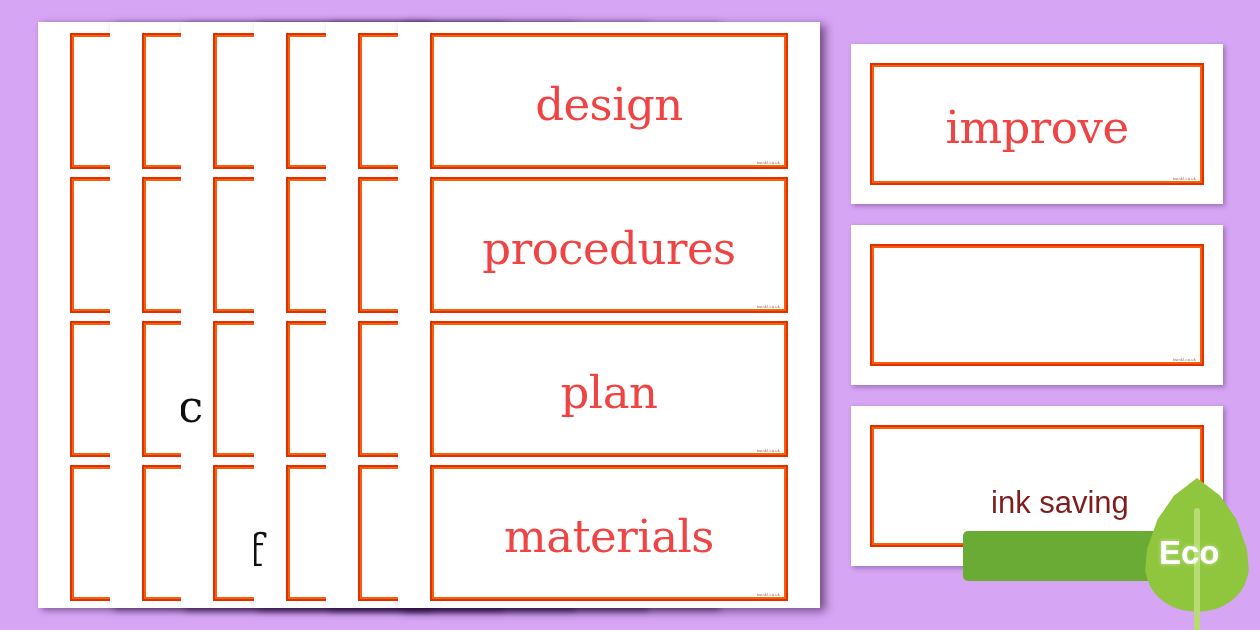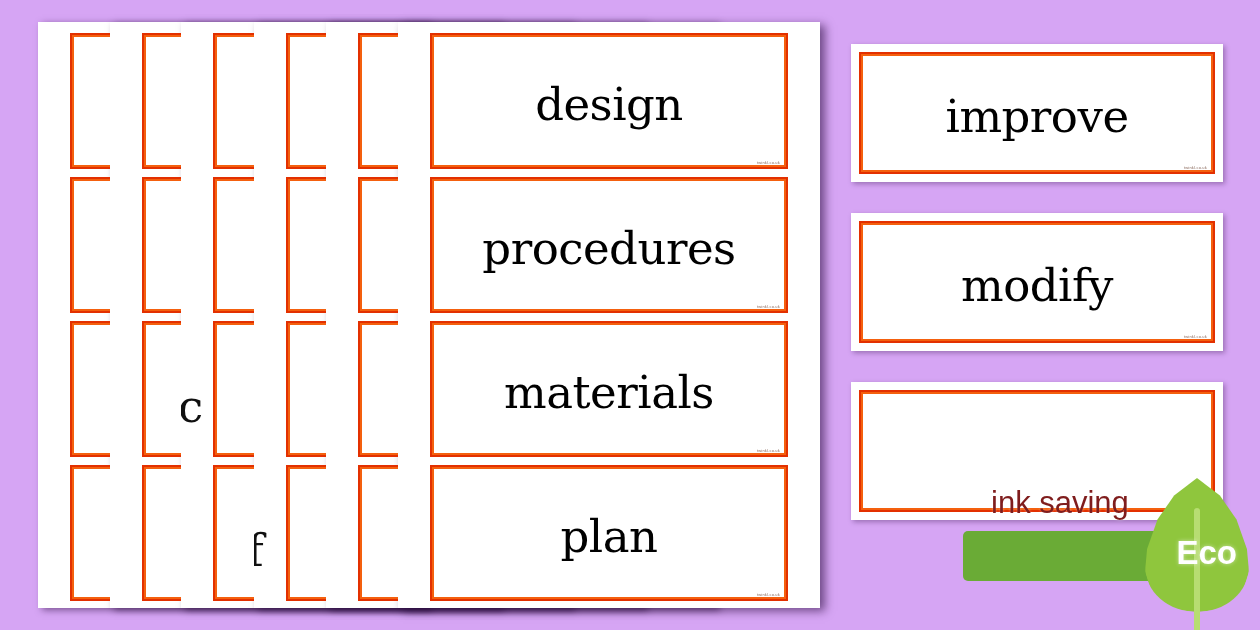--- a/index.html
+++ b/index.html
@@ -57,21 +57,21 @@
     outline-offset: -4px;
     display: flex;
     align-items: center;
     justify-content: center;
   }
   .card:last-child { margin-bottom: 0; }
 
   .card-word {
     font-family: "DejaVu Serif", serif;
     font-size: 45px;
-    color: #000000;
+    color: #ef4444;
     letter-spacing: -0.5px;
     line-height: 1;
     position: relative;
     top: 3px;
     white-space: nowrap;
   }
 
   
   .card-watermark {
     position: absolute;
@@ -97,22 +97,22 @@
   
   #right-column {
     position: absolute;
     left: 851px;
     top: 44px;
     width: 372px;
   }
 
   .card-sheet {
     background: #ffffff;
-    padding: 8px;
-    margin-bottom: 31px;
+    padding: 19px;
+    margin-bottom: 21px;
     box-shadow: 2px 2px 5px rgba(40,10,60,0.35);
   }
   .card-sheet .card {
     height: 122px;
     margin-bottom: 0;
   }
 
   
   #eco-badge {
     position: absolute;
@@ -159,21 +159,21 @@
     width: 6px;
     height: 125px;
     background: #b7dd72;
     border-radius: 3px;
   }
   .eco-leaf-label {
     position: absolute;
     left: 196px;
     top: 57px;
     width: 78px;
-    text-align: right;
+    text-align: left;
     font-family: "Liberation Sans", sans-serif;
     font-weight: bold;
     font-size: 33px;
     color: #ffffff;
     text-shadow: 0 0 4px rgba(255,255,255,0.5);
     line-height: 36px;
   }
 </style>
 </head>
 <body>
@@ -200,26 +200,26 @@
         <span class="card-word">design</span>
         <span class="card-watermark">twinkl.co.uk</span>
       </div>
 
       <div class="card">
         <span class="card-word">procedures</span>
         <span class="card-watermark">twinkl.co.uk</span>
       </div>
 
       <div class="card">
+        <span class="card-word">plan</span>
+        <span class="card-watermark">twinkl.co.uk</span>
+      </div>
+
+      <div class="card">
         <span class="card-word">materials</span>
-        <span class="card-watermark">twinkl.co.uk</span>
-      </div>
-
-      <div class="card">
-        <span class="card-word">plan</span>
         <span class="card-watermark">twinkl.co.uk</span>
       </div>
 
     </div>
   </div>
 </div>
 
 <div style="position:absolute;left:0;top:0;width:840px;height:630px;pointer-events:none;">
     <div class="card" style="position: absolute; left: 70px; top: 33px; width: 358px; height: 136px; margin: 0px; clip-path: inset(0px 318px 0px 0px);"></div>
     <div class="card" style="position: absolute; left: 70px; top: 177px; width: 358px; height: 136px; margin: 0px; clip-path: inset(0px 318px 0px 0px);"></div>
@@ -247,21 +247,20 @@
 
   <div class="card-sheet">
     <div class="card">
       <span class="card-word">improve</span>
       <span class="card-watermark">twinkl.co.uk</span>
     </div>
   </div>
 
   <div class="card-sheet">
     <div class="card">
-      <span class="card-word">modify</span>
       <span class="card-watermark">twinkl.co.uk</span>
     </div>
   </div>
 
   <div class="card-sheet">
     <div class="card">
       <span class="card-watermark">twinkl.co.uk</span>
     </div>
   </div>
 

